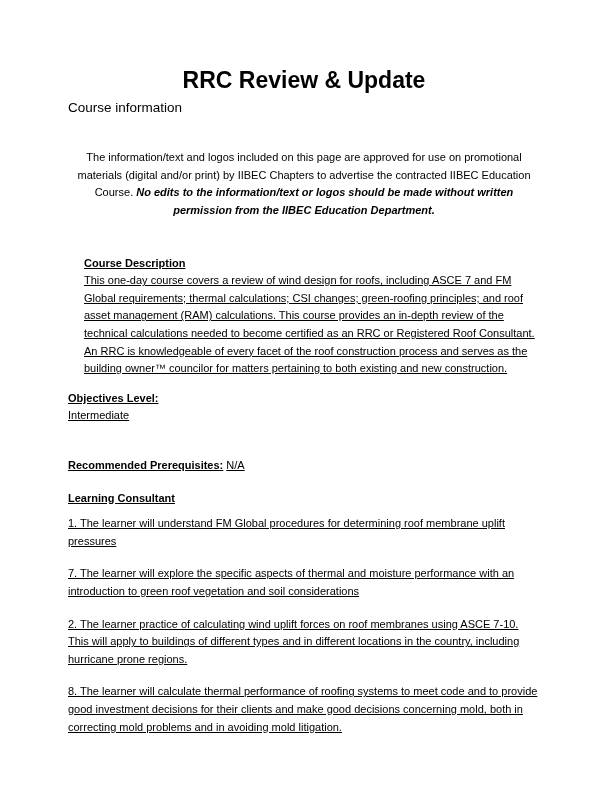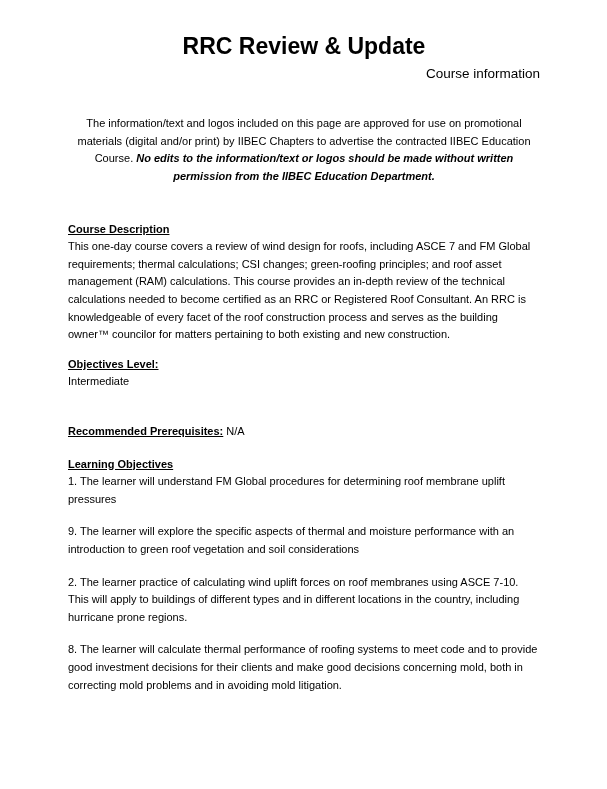--- a/index.html
+++ b/index.html
@@ -5,40 +5,40 @@
   html, body {
     margin: 0;
     padding: 0;
     background: #ffffff;
   }
   .page {
     position: relative;
     width: 607px;
     height: 789px;
     box-sizing: border-box;
-    padding: 32px 67px 0 68px;
+    padding: 66px 67px 0 68px;
     background: #ffffff;
     color: #000000;
     font-family: "Liberation Sans", sans-serif;
     font-size: 11px;
     line-height: 17.6px;
     overflow: hidden;
   }
   .title {
     margin: 0;
     font-size: 23px;
     line-height: 1.25;
     font-weight: 700;
     text-align: center;
   }
   .subtitle {
     margin: 4px 0 0;
     font-size: 13.5px;
     line-height: 1.3;
-    text-align: right;
+    text-align: left;
     font-weight: 400;
   }
   .notice {
     margin: 33px 0 0;
     text-align: center;
   }
   .bold-italic {
     font-weight: 700;
     font-style: italic;
     text-align: right;
@@ -49,26 +49,27 @@
     line-height: 17.6px;
     font-weight: 700;
     text-decoration: underline;
     display: block;
   }
   .heading.inline {
     display: inline;
   }
   .body-text {
     margin: 0;
+    text-decoration: underline;
   }
-  .sec-desc { margin-top: 35px; }
+  .sec-desc { margin-top: 35px; margin-left: 16px; }
   .sec-kl   { margin-top: 12px; }
   .sec-rp   { margin-top: 32px; }
   .sec-lo   { margin-top: 15px; }
-  .objective { margin: 0 0 15px; }
+  .objective { margin: 8px 0 15px; }
   .objective:last-child { margin-bottom: 0; }
 </style>
 </head>
 <body>
 
 <div class="page">
 
   <header>
     <h1 class="title">RRC Review &amp; Update</h1>
     <p class="subtitle">Course information</p>
@@ -85,20 +86,20 @@
     <h2 class="heading">Objectives Level:</h2>
     <p class="body-text">Intermediate</p>
   </section>
 
   <section class="sec-rp">
     <h2 class="heading inline">Recommended Prerequisites:</h2>
     <span class="body-text">N/A</span>
   </section>
 
   <section class="sec-lo">
-    <h2 class="heading">Learning Objectives</h2>
+    <h2 class="heading">Learning Consultant</h2>
     <p class="body-text objective">1. The learner will understand FM Global procedures for determining roof membrane uplift pressures</p>
-    <p class="body-text objective">9. The learner will explore the specific aspects of thermal and moisture performance with an introduction to green roof vegetation and soil considerations</p>
+    <p class="body-text objective">7. The learner will explore the specific aspects of thermal and moisture performance with an introduction to green roof vegetation and soil considerations</p>
     <p class="body-text objective">2. The learner practice of calculating wind uplift forces on roof membranes using ASCE 7-10. This will apply to buildings of different types and in different locations in the country, including hurricane prone regions.</p>
     <p class="body-text objective">8. The learner will calculate thermal performance of roofing systems to meet code and to provide good investment decisions for their clients and make good decisions concerning mold, both in correcting mold problems and in avoiding mold litigation.</p>
   </section>
 
 </div>
 
 </body></html>

